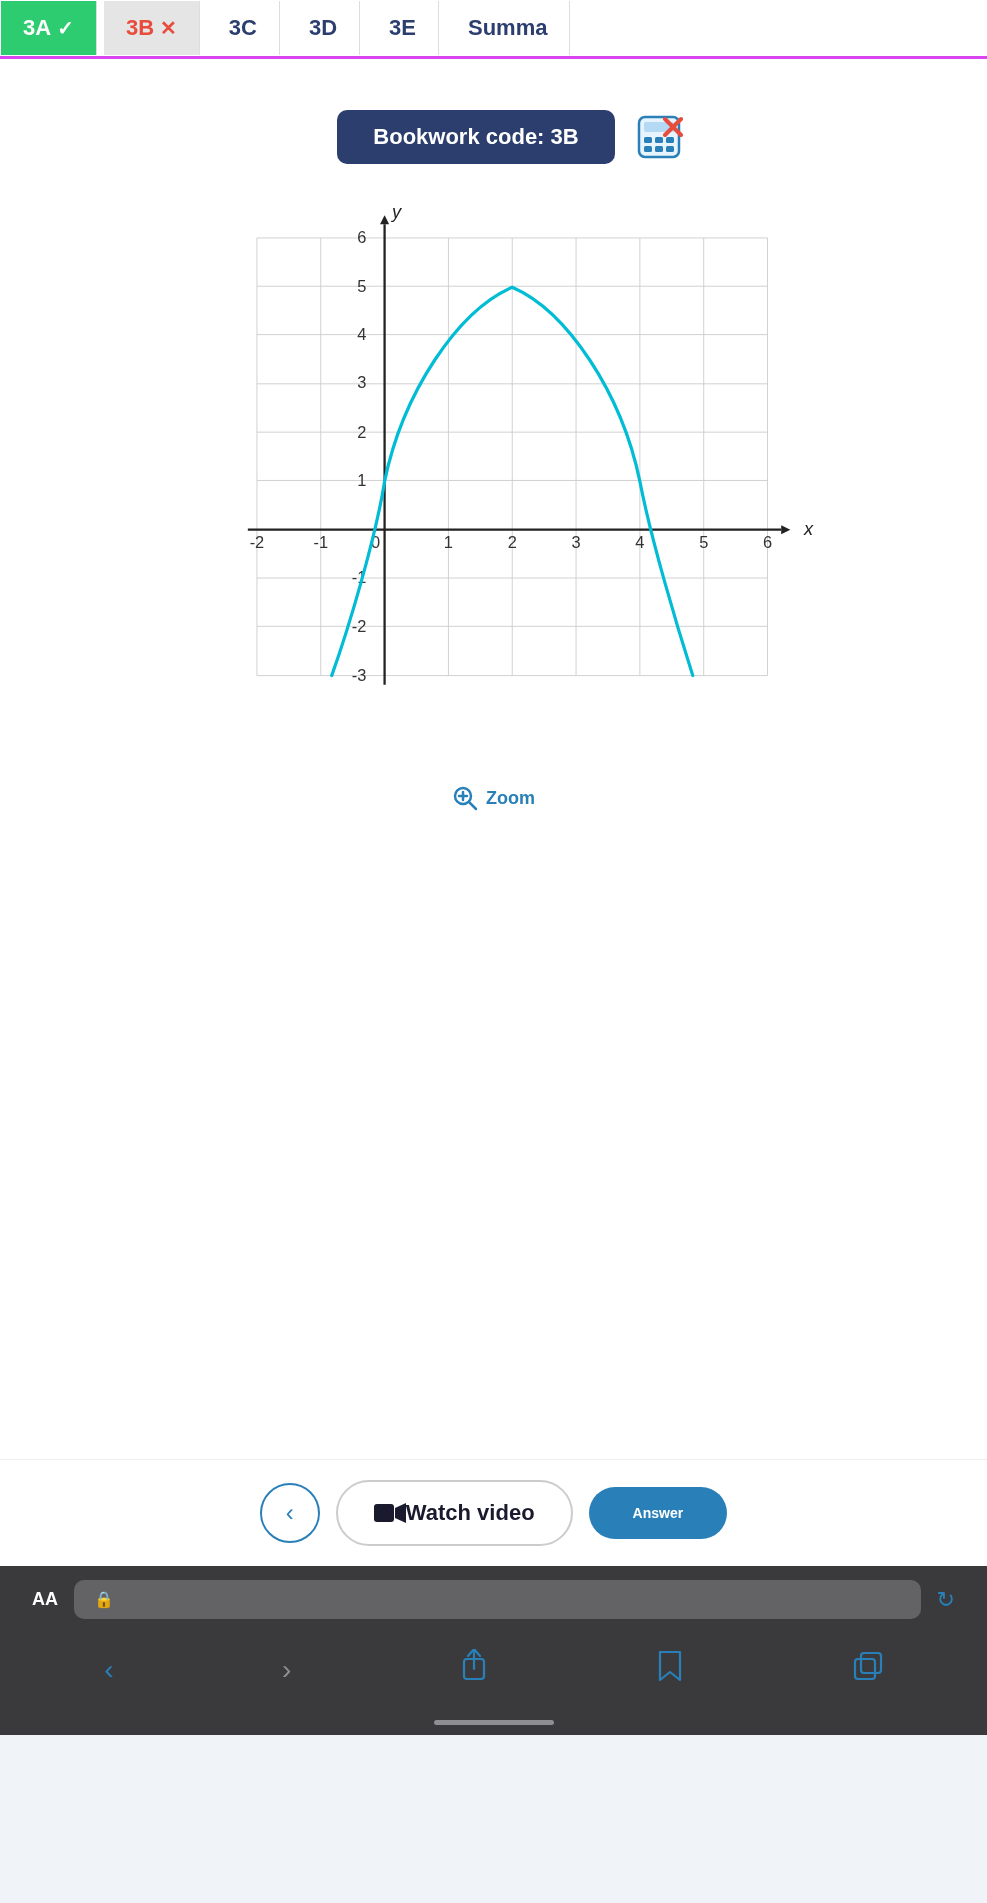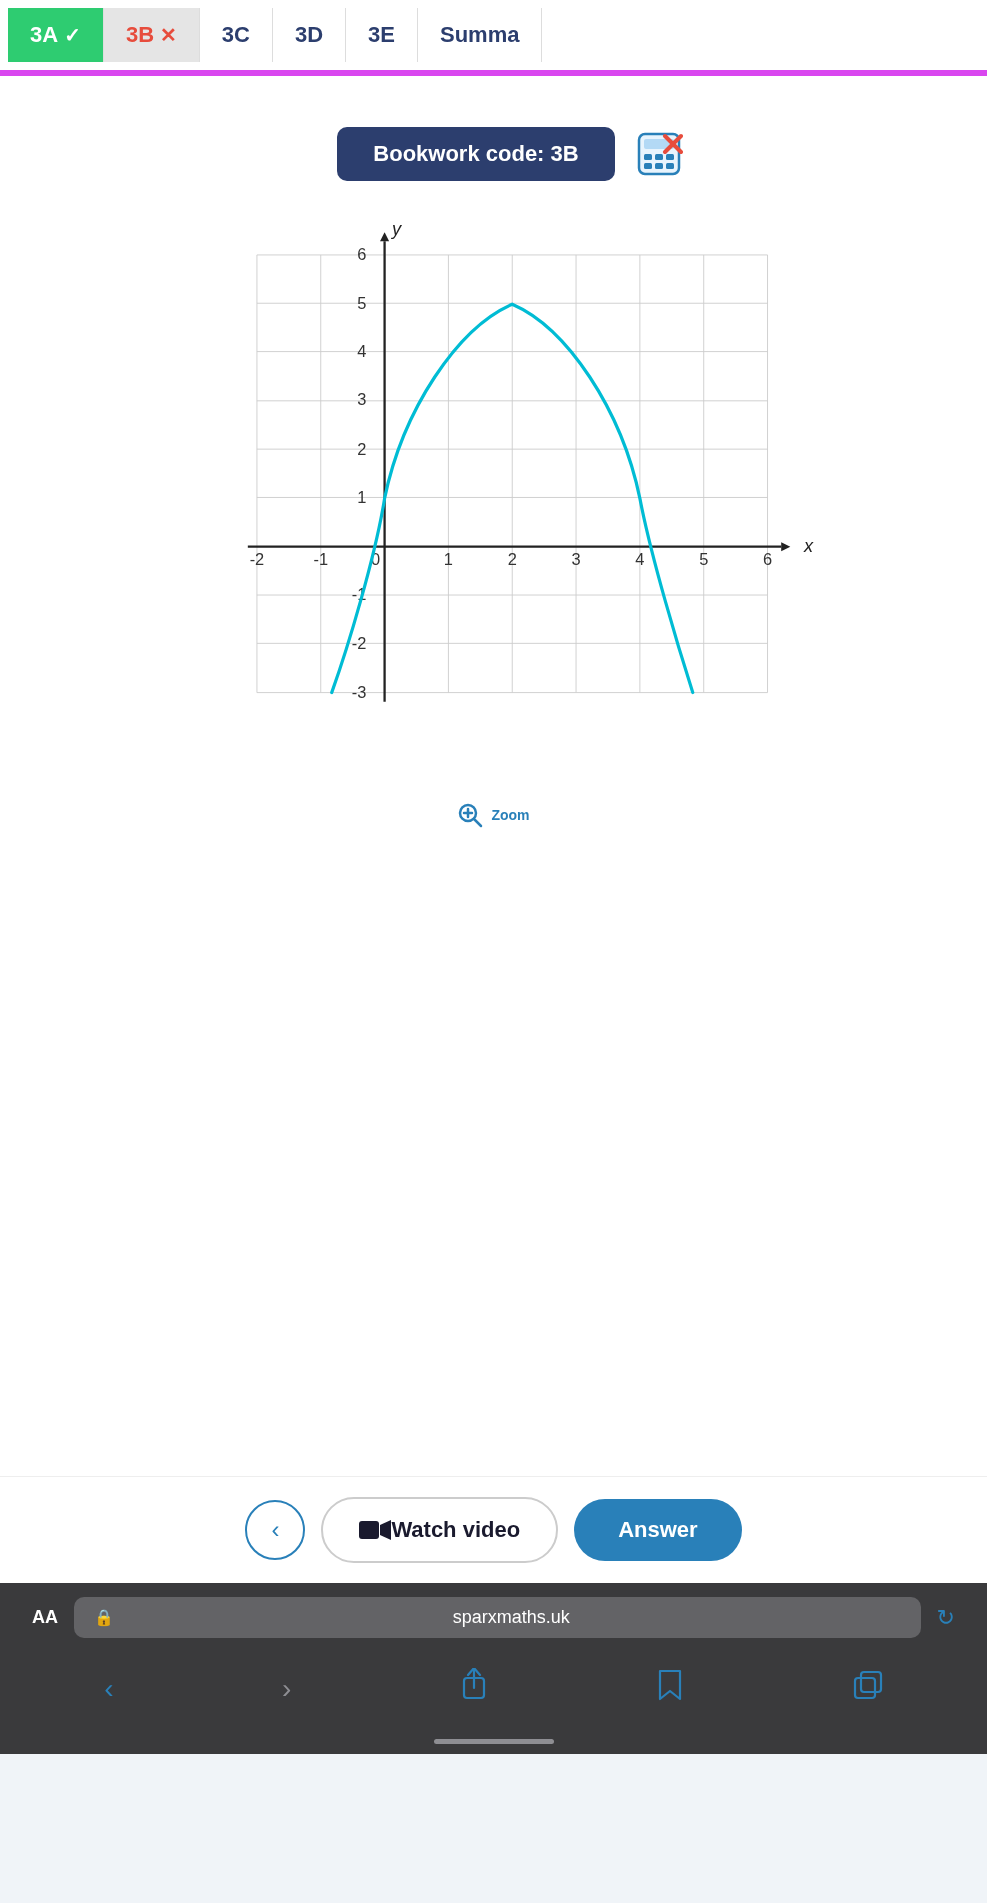--- a/index.html
+++ b/index.html
@@ -9,22 +9,23 @@
       background: #f0f4f8;
       width: 987px;
       min-height: 1903px;
       overflow-x: hidden;
     }
 
     
     .tab-bar {
       display: flex;
       background: #fff;
-      border-bottom: 6px solid #d946ef;
-      padding: 8px;
+      border-bottom: 3px solid #d946ef;
+      padding: 1px;
+      gap: 7px;
     }
     .tab {
       padding: 14px 22px;
       font-size: 22px;
       font-weight: 700;
       cursor: pointer;
       display: flex;
       align-items: center;
       gap: 6px;
       border-right: 1px solid #ddd;
@@ -107,21 +108,21 @@
     .zoom-row {
       display: flex;
       justify-content: center;
       margin-bottom: 30px;
     }
     .zoom-btn {
       display: flex;
       align-items: center;
       gap: 8px;
       color: #2980b9;
-      font-size: 14px;
+      font-size: 18px;
       font-weight: 600;
       background: none;
       border: none;
       cursor: pointer;
     }
 
     
     .action-bar {
       display: flex;
       align-items: center;
@@ -156,21 +157,21 @@
       font-weight: 700;
       color: #1a1a2e;
       cursor: pointer;
     }
     .answer-btn {
       padding: 18px 44px;
       border-radius: 40px;
       border: none;
       background: #2980b9;
       color: #fff;
-      font-size: 22px;
+      font-size: 14px;
       font-weight: 700;
       cursor: pointer;
     }
 
     
     .browser-bar {
       background: #3a3a3c;
       padding: 14px 32px;
       display: flex;
       align-items: center;
@@ -383,21 +384,20 @@
   </button>
   <button class="answer-btn">
     <span>Answer</span>
   </button>
 </div>
 
 <div class="browser-bar">
   <span class="browser-aa">AA</span>
   <div class="browser-url">
     <span>🔒</span>
-    <span class="browser-url-text">sparxmaths.uk</span>
   </div>
   <span class="browser-refresh">↻</span>
 </div>
 
 <div class="bottom-nav">
   <span class="nav-icon">‹</span>
   <span class="nav-icon-gray">›</span>
   <span class="nav-icon">
     <svg width="28" height="34" viewBox="0 0 28 34">
       <rect x="4" y="10" width="20" height="20" rx="3" fill="none" stroke="#2980b9" stroke-width="2.2"></rect>

